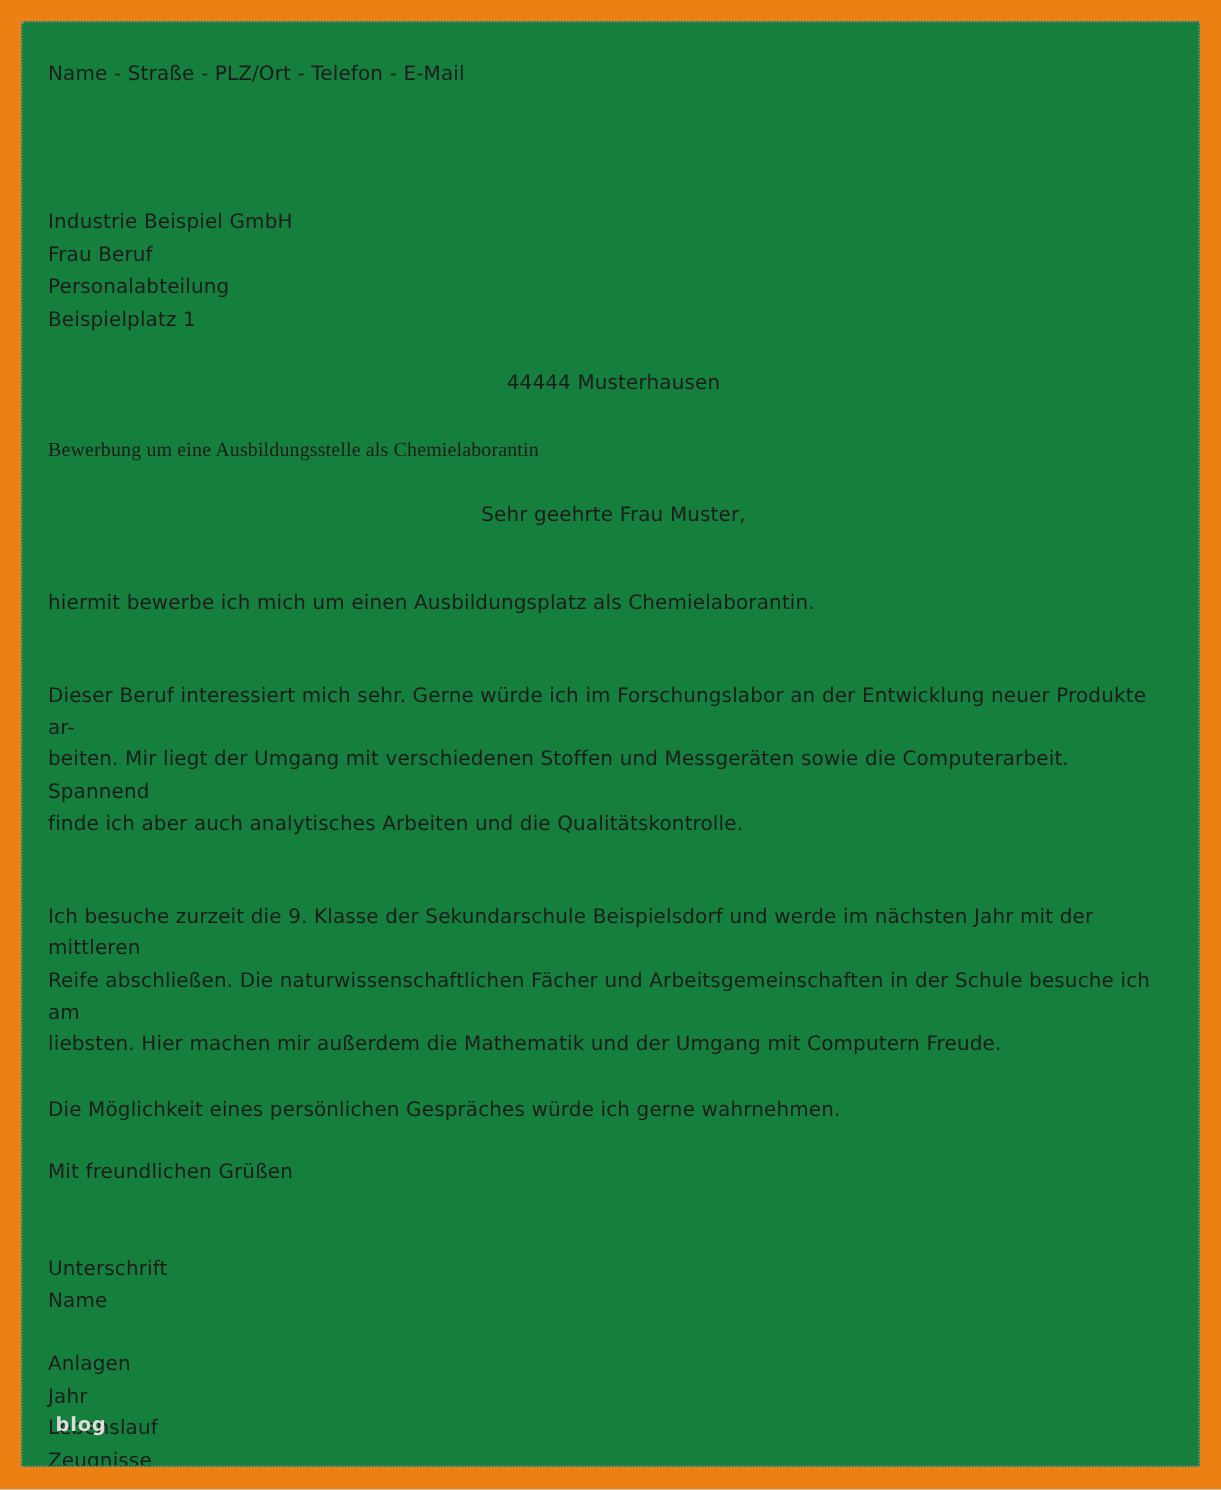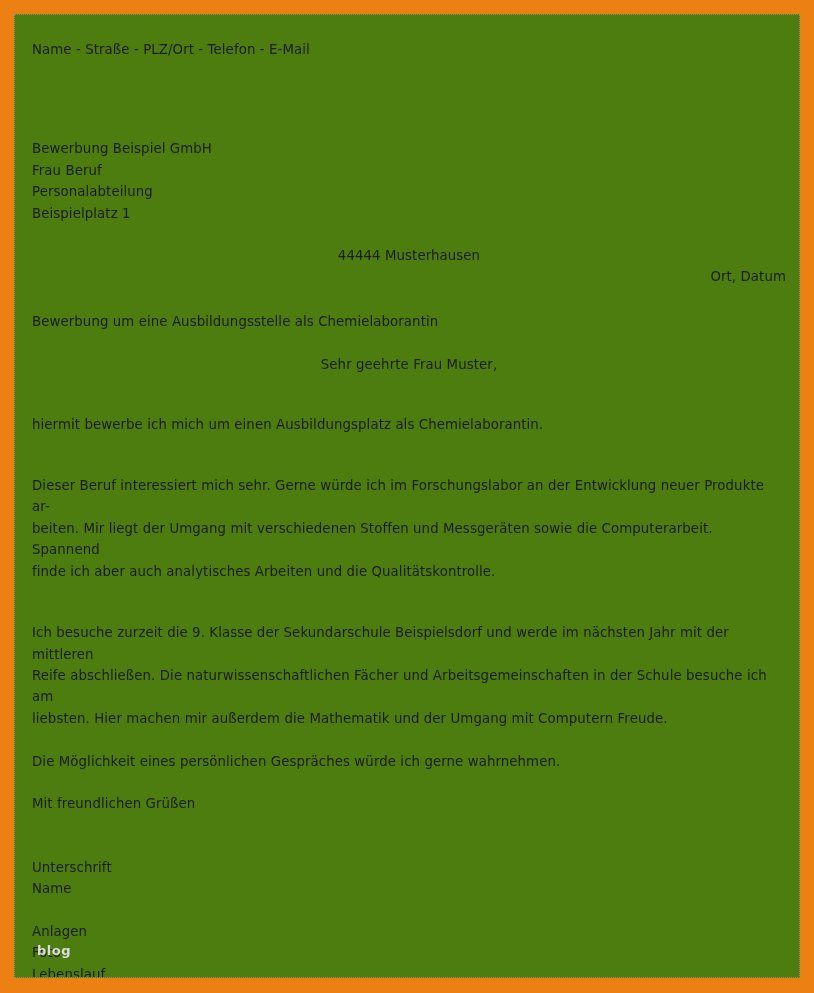--- a/index.html
+++ b/index.html
@@ -20,21 +20,21 @@
     background: #ec8013;
     padding: 14px 14px 15px 14px;
     overflow: hidden;
   }
 
   .sheet {
     position: relative;
     width: 100%;
     height: 100%;
     box-sizing: border-box;
-    background: #4d7c0f;
+    background: #15803d;
     border: 1px dotted #8c8c8c;
     overflow: hidden;
     padding-left: 16px;
   }
 
   .letter {
     position: absolute;
     left: 17px;
     top: 0;
     width: 754px;
@@ -44,21 +44,21 @@
     color: #1c1c1c;
     letter-spacing: 0.1px;
   }
 
   .line { white-space: pre-wrap; }
 
   .sender     { margin-top: 24px; }
   .recipient  { margin-top: 78px; }
   .city-line  { margin-top: 21px; text-align: center; }
   .place-date { text-align: right; margin-top: 0; }
-  .subject    { margin-top: 23px; }
+  .subject    { margin-top: 23px; font-family: Liberation Serif, serif; }
   .salutation { margin-top: 22px; text-align: center; }
   .opening    { margin-top: 38px; }
   .para       { margin-top: 40px; }
   .closing-p  { margin-top: 22px; }
   .regards    { margin-top: 20px; }
   .signature  { margin-top: 43px; }
   .attach     { margin-top: 21px; }
 
   .watermark {
     position: absolute;
@@ -84,28 +84,27 @@
 <body>
 
 <div class="page">
   <div class="sheet">
 
     <div class="letter">
 
       <div class="line sender">Name - Straße - PLZ/Ort - Telefon - E-Mail</div>
 
       <div class="recipient">
-        <div class="line">Bewerbung Beispiel GmbH</div>
+        <div class="line">Industrie Beispiel GmbH</div>
         <div class="line">Frau Beruf</div>
         <div class="line">Personalabteilung</div>
         <div class="line">Beispielplatz 1</div>
         <div class="line city-line">44444 Musterhausen</div>
       </div>
 
-      <div class="line place-date">Ort, Datum</div>
 
       <div class="line subject">Bewerbung um eine Ausbildungsstelle als Chemielaborantin</div>
 
       <div class="line salutation">Sehr geehrte Frau Muster,</div>
 
       <div class="line opening">hiermit bewerbe ich mich um einen Ausbildungsplatz als Chemielaborantin.</div>
 
       <div class="para">
         <div class="line">Dieser Beruf interessiert mich sehr. Gerne würde ich im Forschungslabor an der Entwicklung neuer Produkte ar-</div>
         <div class="line">beiten. Mir liegt der Umgang mit verschiedenen Stoffen und Messgeräten sowie die Computerarbeit.  Spannend</div>
@@ -122,21 +121,21 @@
 
       <div class="line regards">Mit freundlichen Grüßen</div>
 
       <div class="signature">
         <div class="line">Unterschrift</div>
         <div class="line">Name</div>
       </div>
 
       <div class="attach">
         <div class="line">Anlagen</div>
-        <div class="line">Foto</div>
+        <div class="line">Jahr</div>
         <div class="line">Lebenslauf</div>
         <div class="line">Zeugnisse</div>
       </div>
 
     </div>
 
     <div class="watermark">
       <span>blog</span>
       <span class="wm-sub"></span>
     </div>

